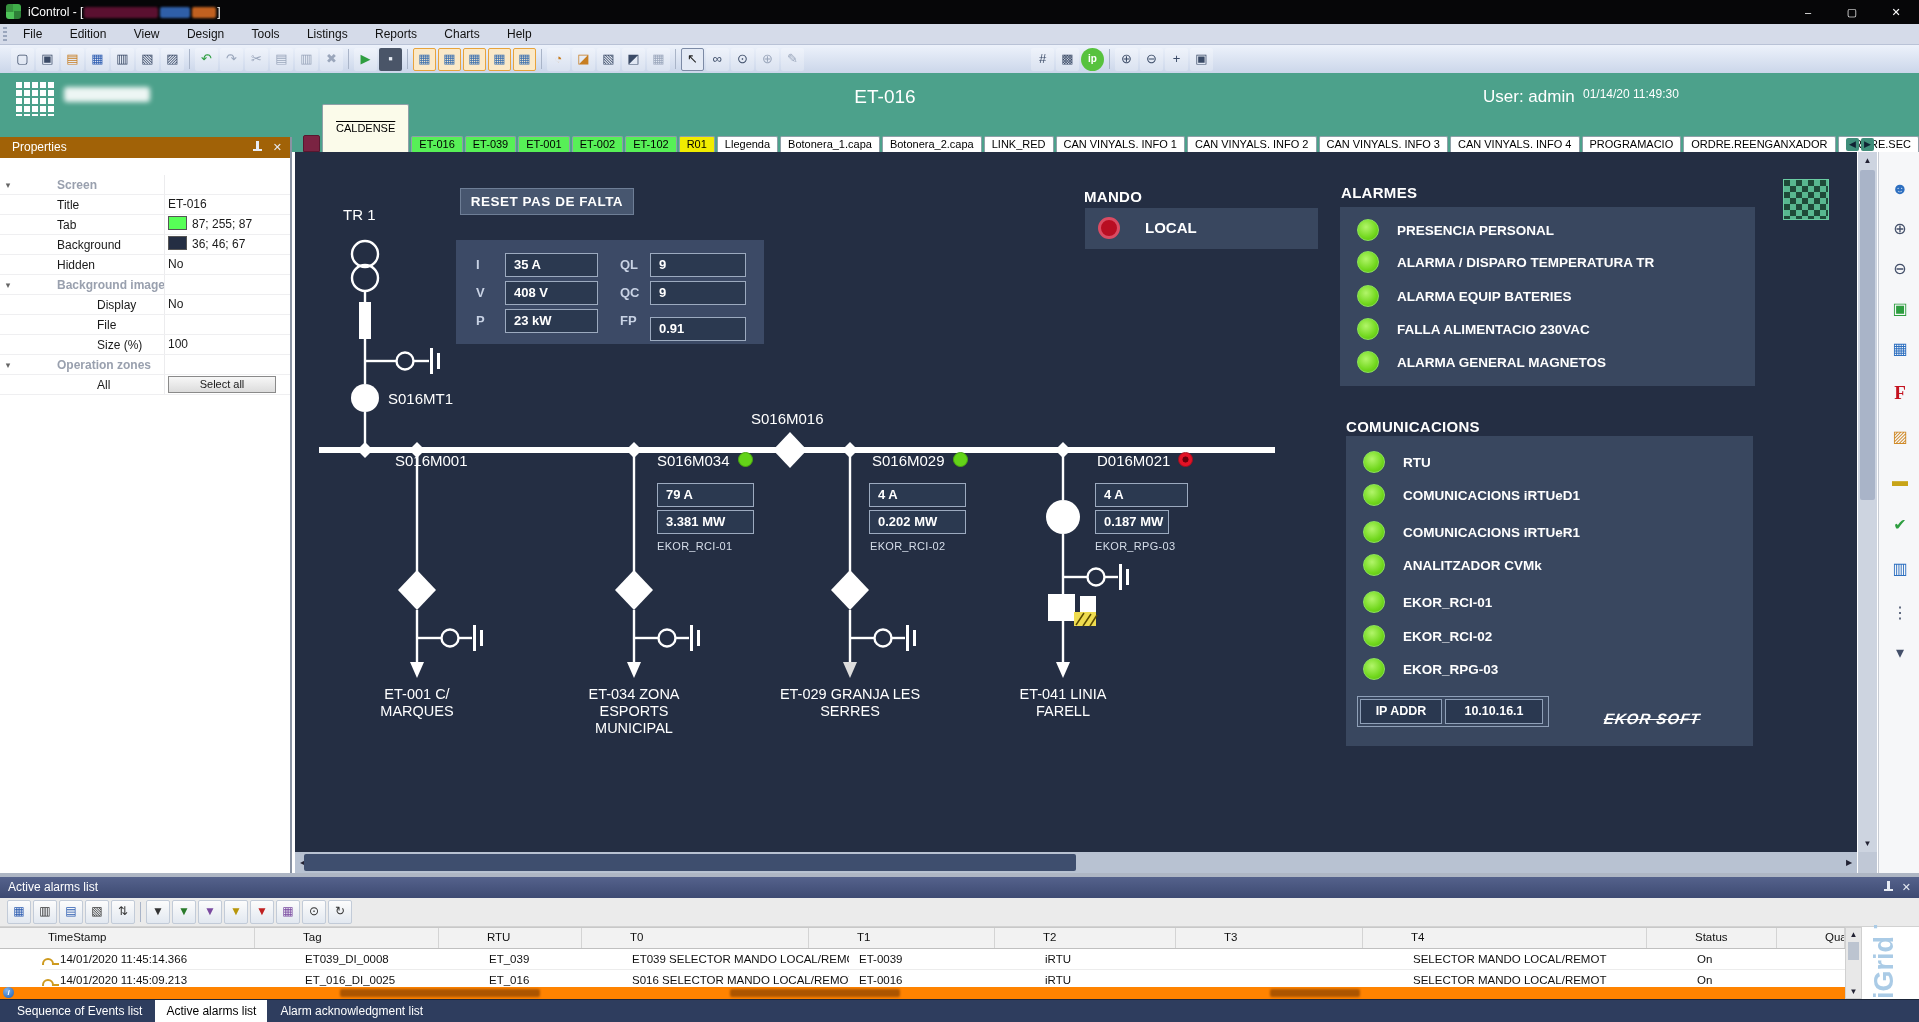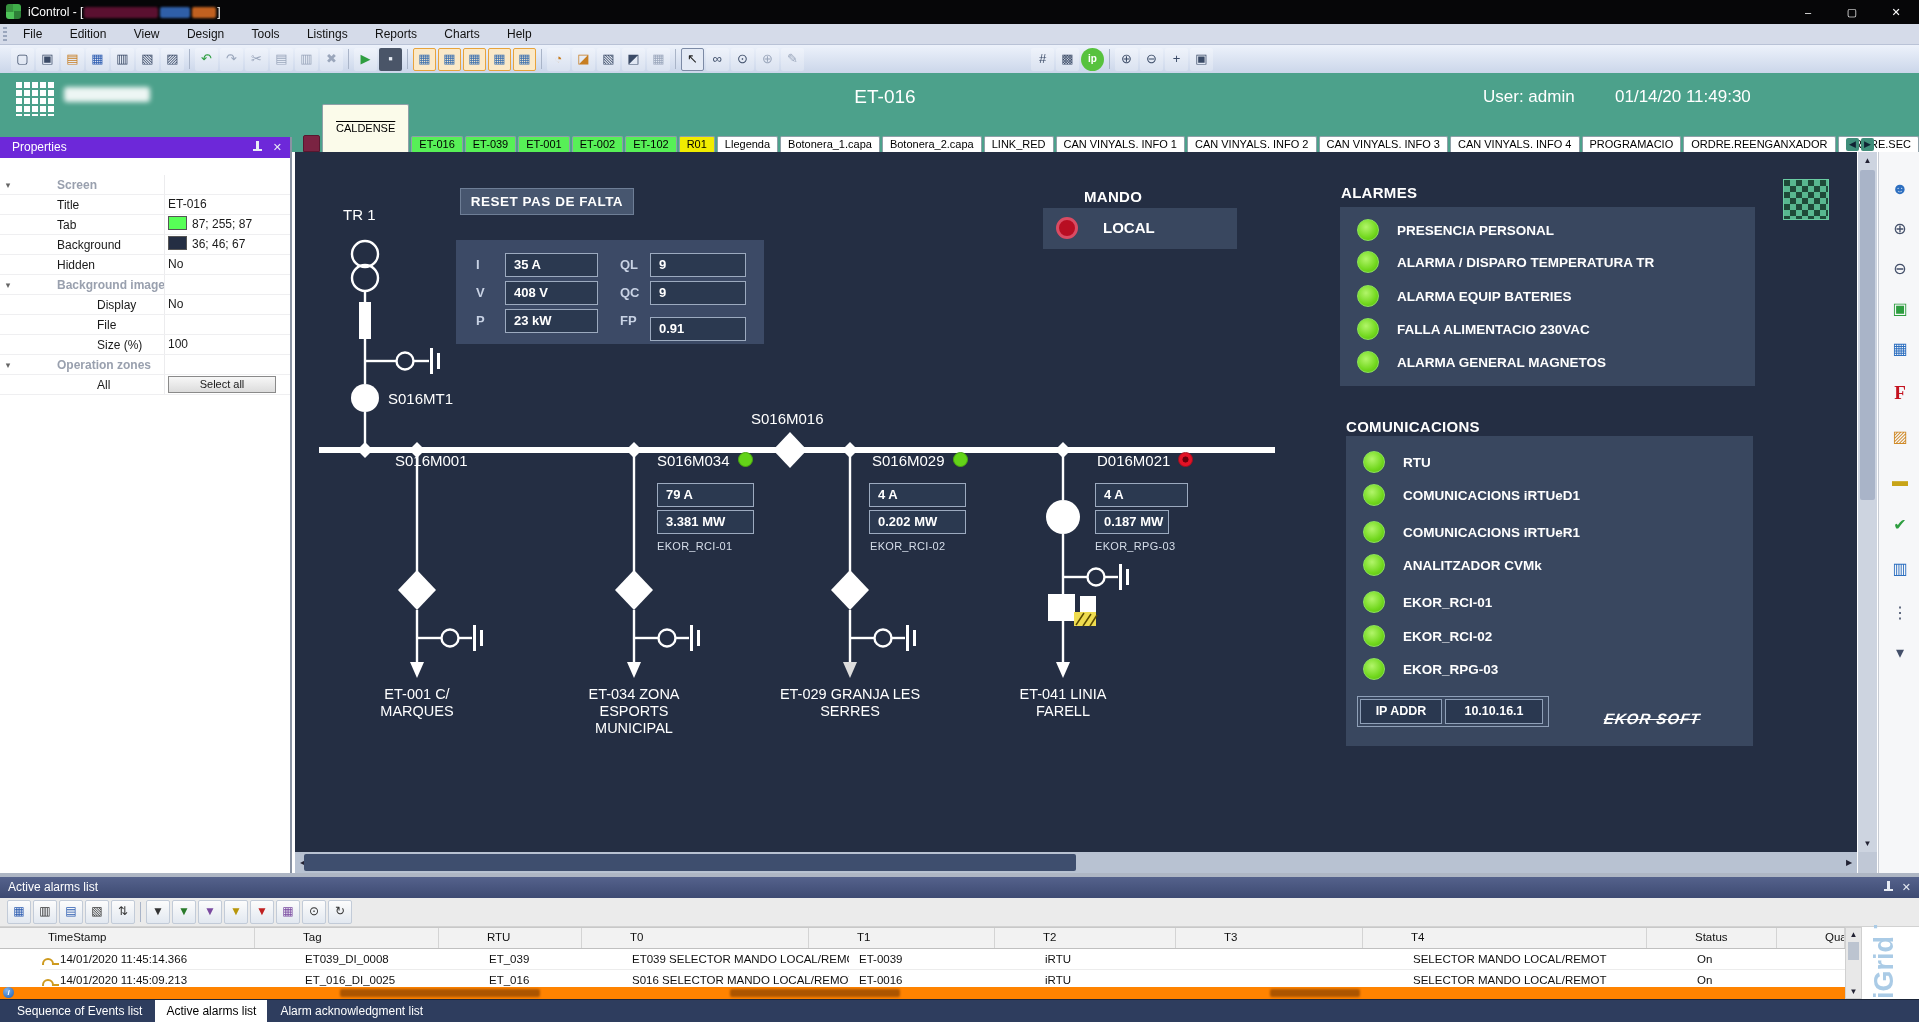--- a/index.html
+++ b/index.html
@@ -37,34 +37,34 @@
   .tgap{width:225px;}
 
   
   .teal{position:absolute;left:0;top:73px;width:1919px;height:79px;background:#4CA18B;}
   .teal-logo{position:absolute;left:14px;top:7px;width:42px;height:36px;background:#FFF;
              background-image:linear-gradient(90deg,#4CA18B 2px,transparent 2px),linear-gradient(#4CA18B 2px,transparent 2px);
              background-size:8px 8px;border-radius:2px;}
   .teal-smudge{position:absolute;left:64px;top:14px;width:86px;height:15px;background:rgba(255,255,255,.9);filter:blur(2.5px);border-radius:3px;}
   .scr-title{position:absolute;left:805px;top:13px;width:160px;text-align:center;color:#FFF;font-size:19px;}
   .scr-user{position:absolute;left:1483px;top:14px;color:#FFF;font-size:17px;}
-  .scr-date{position:absolute;left:1583px;top:14px;color:#FFF;font-size:17px;margin-left:32px;}
+  .scr-date{position:absolute;left:1583px;top:14px;color:#FFF;font-size:12px;}
 
   
   .tabstrip{position:absolute;left:303px;top:135px;height:17px;display:flex;gap:2px;align-items:flex-end;}
   .tabm{width:15px;height:15px;background:#7A2342;border:1px solid #58172F;border-radius:2px 2px 0 0;}
   .tab{height:15px;line-height:15px;padding:0 7px;font-size:11px;background:#FFF;color:#000;
        border:1px solid #8FA0A8;border-bottom:none;border-radius:2px 2px 0 0;white-space:nowrap;}
   .tab.g{background:#57F057;} .tab.y{background:#F0EC00;}
   .tab.redacted{background:#FBFBEA;text-decoration:overline;padding:16px 13px;}
   .tscroll{position:absolute;top:138px;width:13px;height:13px;font-size:9px;line-height:13px;text-align:center;color:#123;background:#3F8E7A;border-radius:2px;}
 
   
   .props{position:absolute;left:0;top:137px;width:292px;height:740px;background:#FFF;border-right:2px solid #8A93A3;box-sizing:border-box;}
-  .props-hd{position:absolute;left:0;top:0;width:100%;height:21px;background:#6d28d9;color:#FFF;font-size:12px;line-height:21px;}
+  .props-hd{position:absolute;left:0;top:0;width:100%;height:21px;background:#a16207;color:#FFF;font-size:12px;line-height:21px;}
   .props-hd .pt{margin-left:12px;}
   .pinic{position:absolute;right:28px;top:4px;width:9px;height:12px;}
   .pinic::before{content:"";position:absolute;left:3px;top:0;width:3px;height:8px;background:#E8ECF4;}
   .pinic::after{content:"";position:absolute;left:0;top:8px;width:9px;height:2px;background:#E8ECF4;}
   .pcl{position:absolute;right:8px;top:0;color:#E8ECF4;font-size:11px;line-height:21px;}
   .pgrid{position:absolute;left:0;top:38px;width:100%;}
   .prow{display:flex;height:19px;align-items:center;border-bottom:1px solid #EFEFF1;font-size:12px;color:#1A1A1A;}
   .pexp{width:16px;text-align:center;color:#666;font-size:9px;}
   .plab{flex:1;padding-left:41px;white-space:nowrap;overflow:hidden;}
   .prow.sub .plab{padding-left:81px;}
@@ -435,21 +435,21 @@
         <span class="vbox" style="left:49px;width:93px;">23 kW</span>
         <span class="mlab" style="left:164px;">FP</span>
         <span class="vbox" style="left:194px;width:96px;margin-top:8px;">0.91</span>
       </div>
     </div>
 
     <div class="dlabel" style="left:93px;top:238px;">S016MT1</div>
     <div class="dlabel" style="left:456px;top:258px;">S016M016</div>
 
     <div class="sect-title" style="left:789px;top:36px;">MANDO</div>
-    <div class="panelbox" style="left:748px;top:56px;width:194px;height:41px;">
+    <div class="panelbox" style="left:790px;top:56px;width:233px;height:41px;">
       <span class="led r" style="left:13px;top:9px;"></span>
       <span class="lrow-label" style="left:60px;top:8px;font-size:15px;">LOCAL</span>
     </div>
 
     <div class="sect-title" style="left:1046px;top:32px;">ALARMES</div>
     <div class="panelbox" style="left:1045px;top:55px;width:415px;height:179px;">
       <span class="led g" style="left:17px;top:12px;"></span>
       <span class="lrow-label" style="left:57px;top:12px;">PRESENCIA PERSONAL</span>
       <span class="led g" style="left:17px;top:44px;"></span>
       <span class="lrow-label" style="left:57px;top:44px;">ALARMA / DISPARO TEMPERATURA TR</span>

